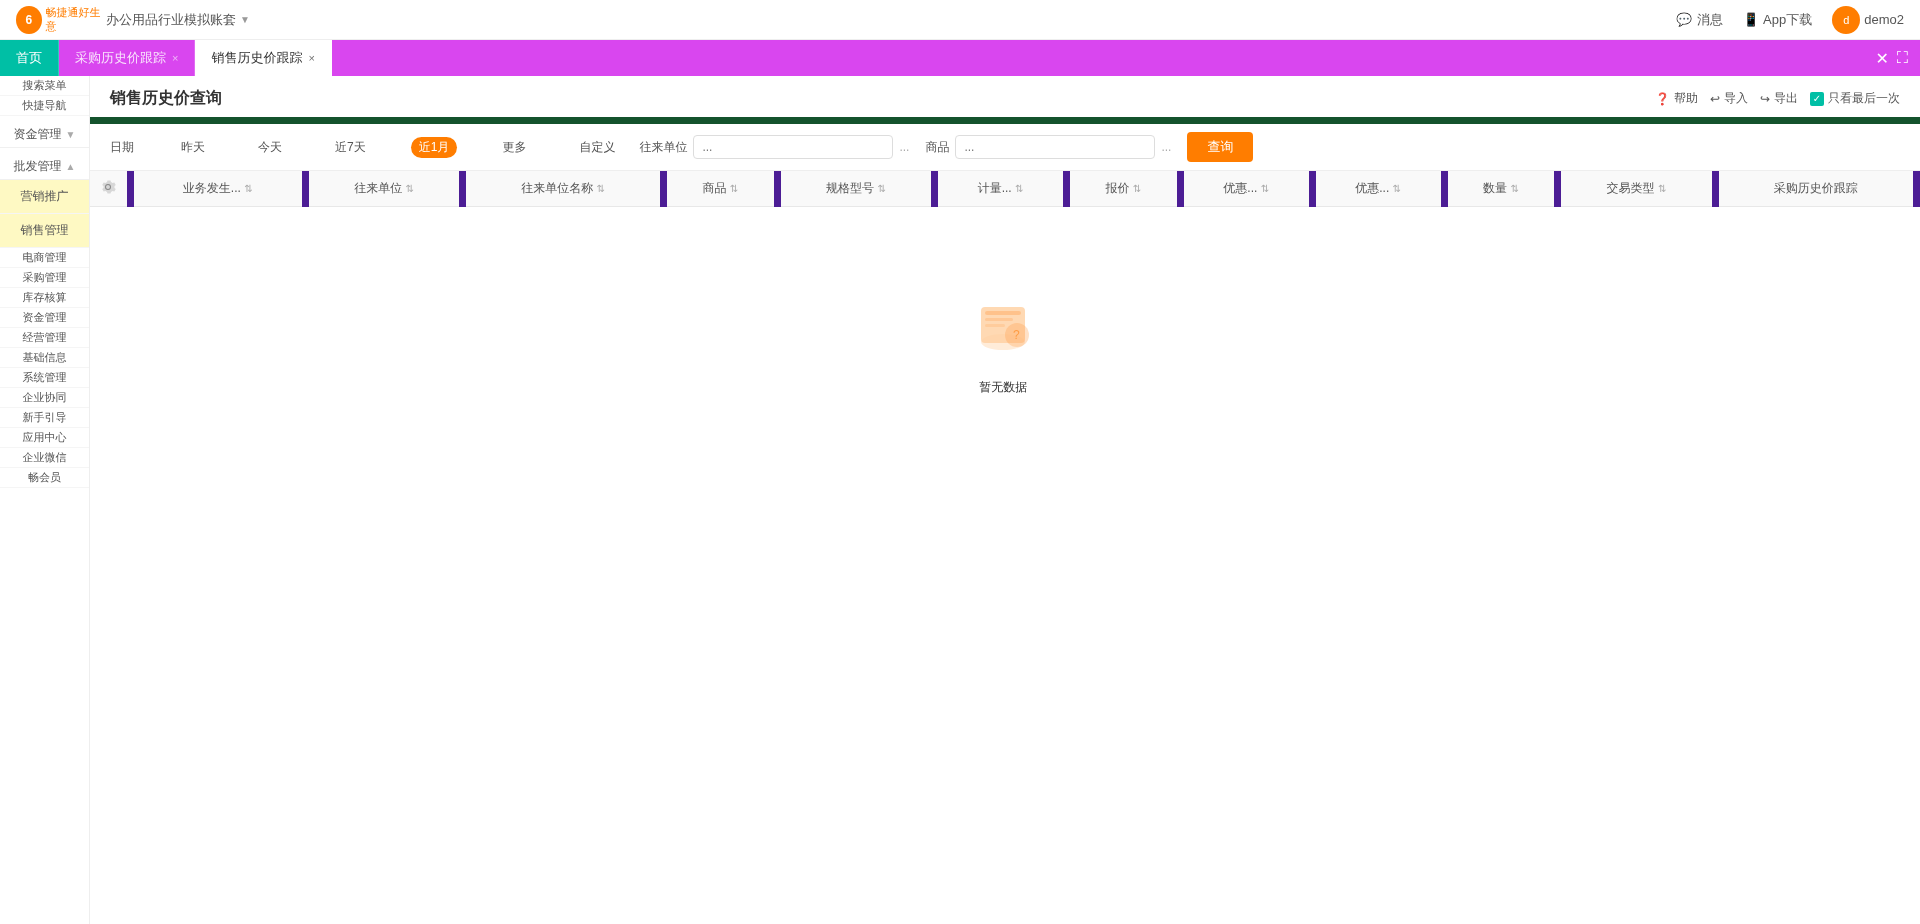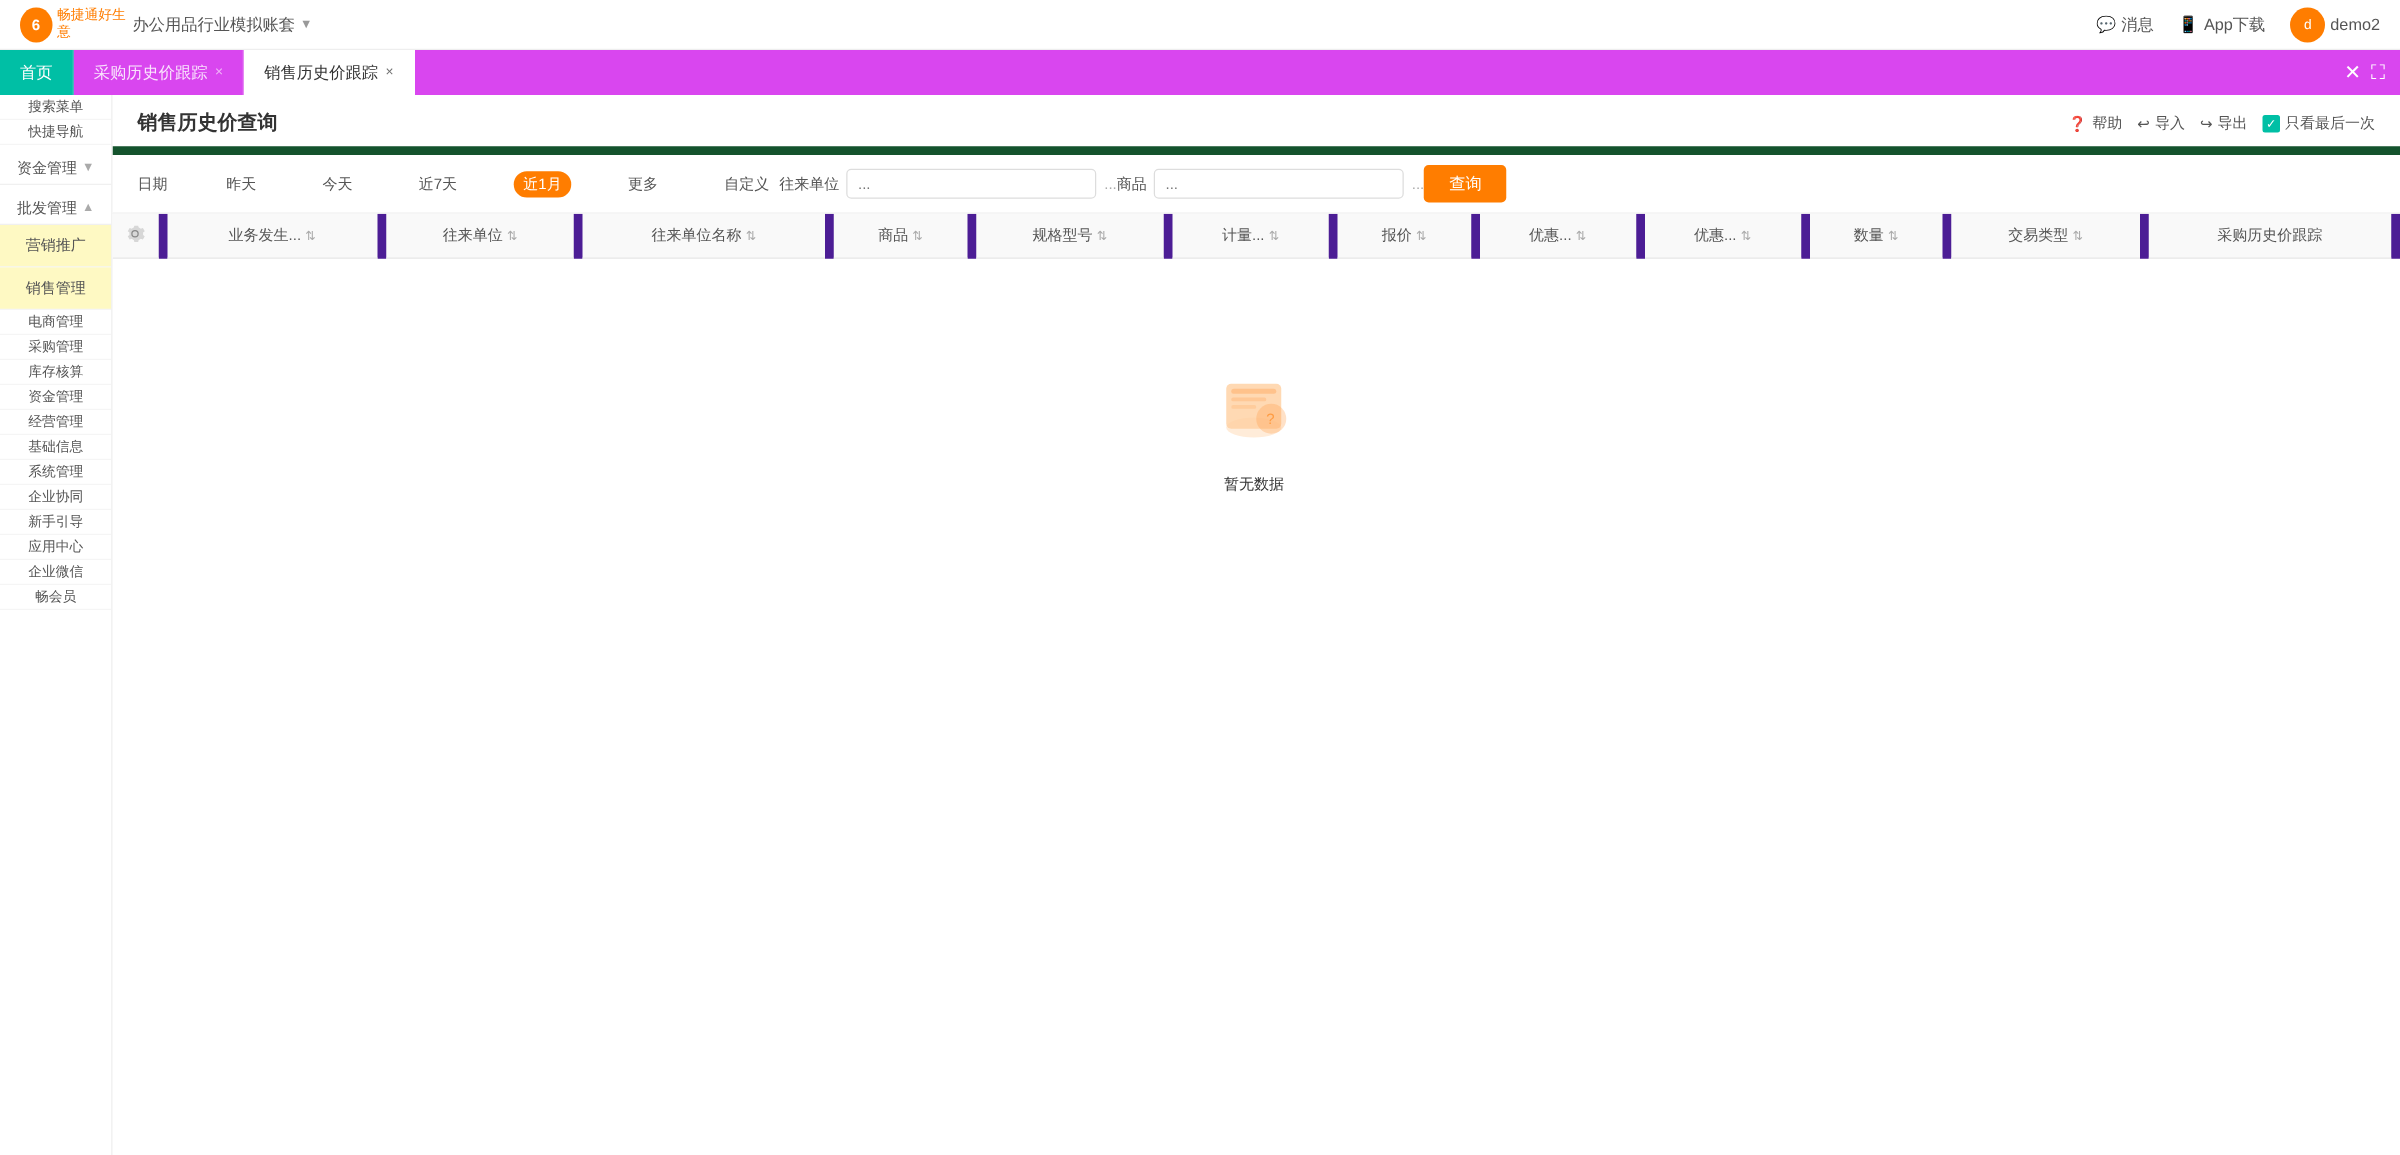--- a/index.html
+++ b/index.html
@@ -147,21 +147,21 @@
     .checkbox-icon {
       width: 14px; height: 14px; border-radius: 2px;
       background: #00bfa5; display: flex; align-items: center; justify-content: center;
       color: white; font-size: 10px;
     }
 
     
     .filter-bar {
       background: #fff;
       padding: 8px 20px;
-      display: flex; align-items: center; 
+      display: flex; align-items: center; gap: 16px;
       border-bottom: 1px solid #eee;
       flex-shrink: 0;
       flex-wrap: wrap;
     }
     .filter-group {
       display: flex; align-items: center; gap: 6px;
     }
     .filter-label { color: #555; font-size: 12px; white-space: nowrap; }
     .date-options { display: flex; align-items: center; gap: 4px; }
     .date-option {

